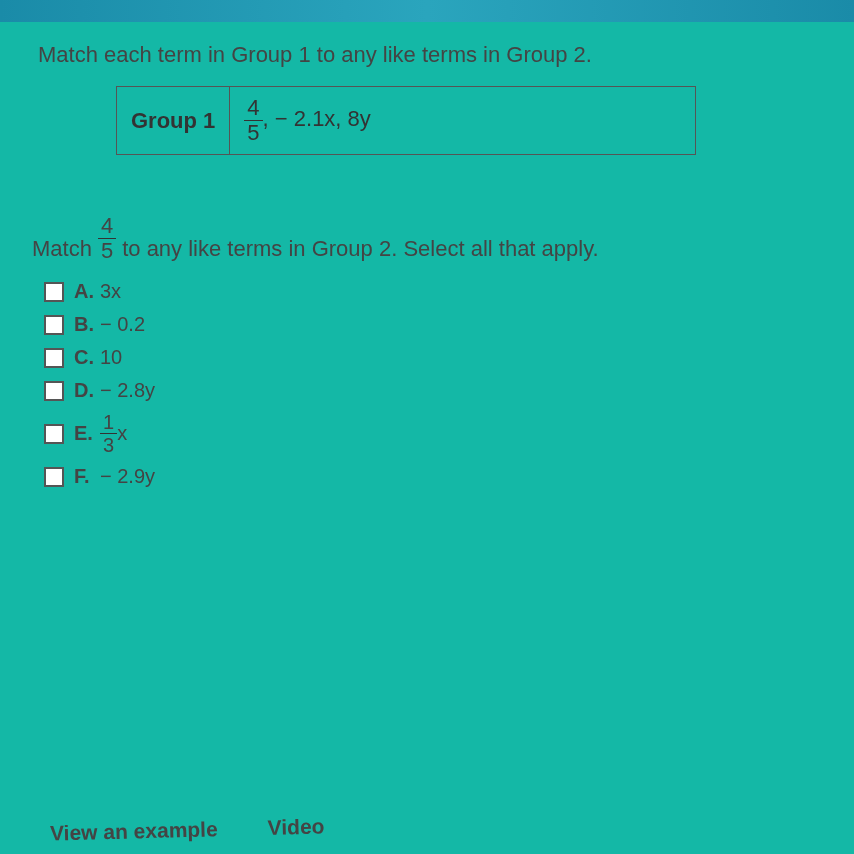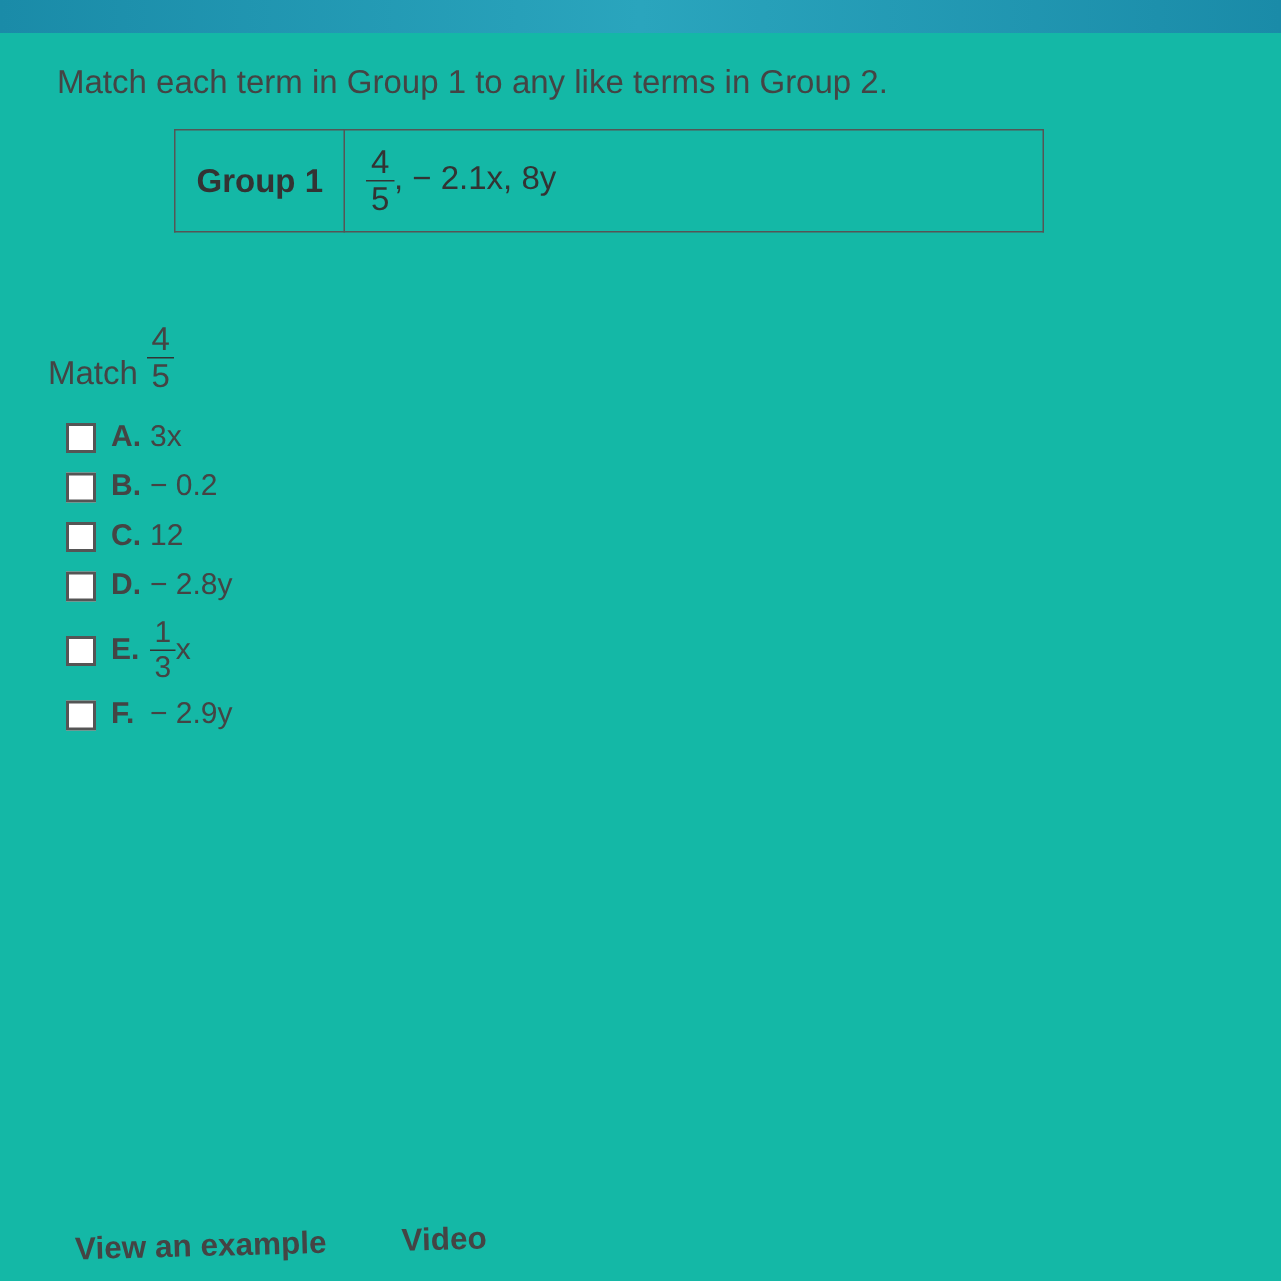--- a/index.html
+++ b/index.html
@@ -125,40 +125,41 @@
   </tbody>
     </table>
 
   <div class="prompt">
     <span>Match</span>
     <span class="frac">
       <span class="num">4</span>
       <span class="bar"></span>
       <span class="den">5</span>
     </span>
+    <span>to any like terms in Group 2. Select all that apply.</span>
   </div>
 
   <div class="choices">
 
     <div class="choice">
       <div class="checkbox"></div>
       <span class="letter">A.</span>
       <span class="val">3x</span>
     </div>
 
     <div class="choice">
       <div class="checkbox"></div>
       <span class="letter">B.</span>
       <span class="val">− 0.2</span>
     </div>
 
     <div class="choice">
       <div class="checkbox"></div>
       <span class="letter">C.</span>
-      <span class="val">12</span>
+      <span class="val">10</span>
     </div>
 
     <div class="choice">
       <div class="checkbox"></div>
       <span class="letter">D.</span>
       <span class="val">− 2.8y</span>
     </div>
 
     <div class="choice">
       <div class="checkbox"></div>

